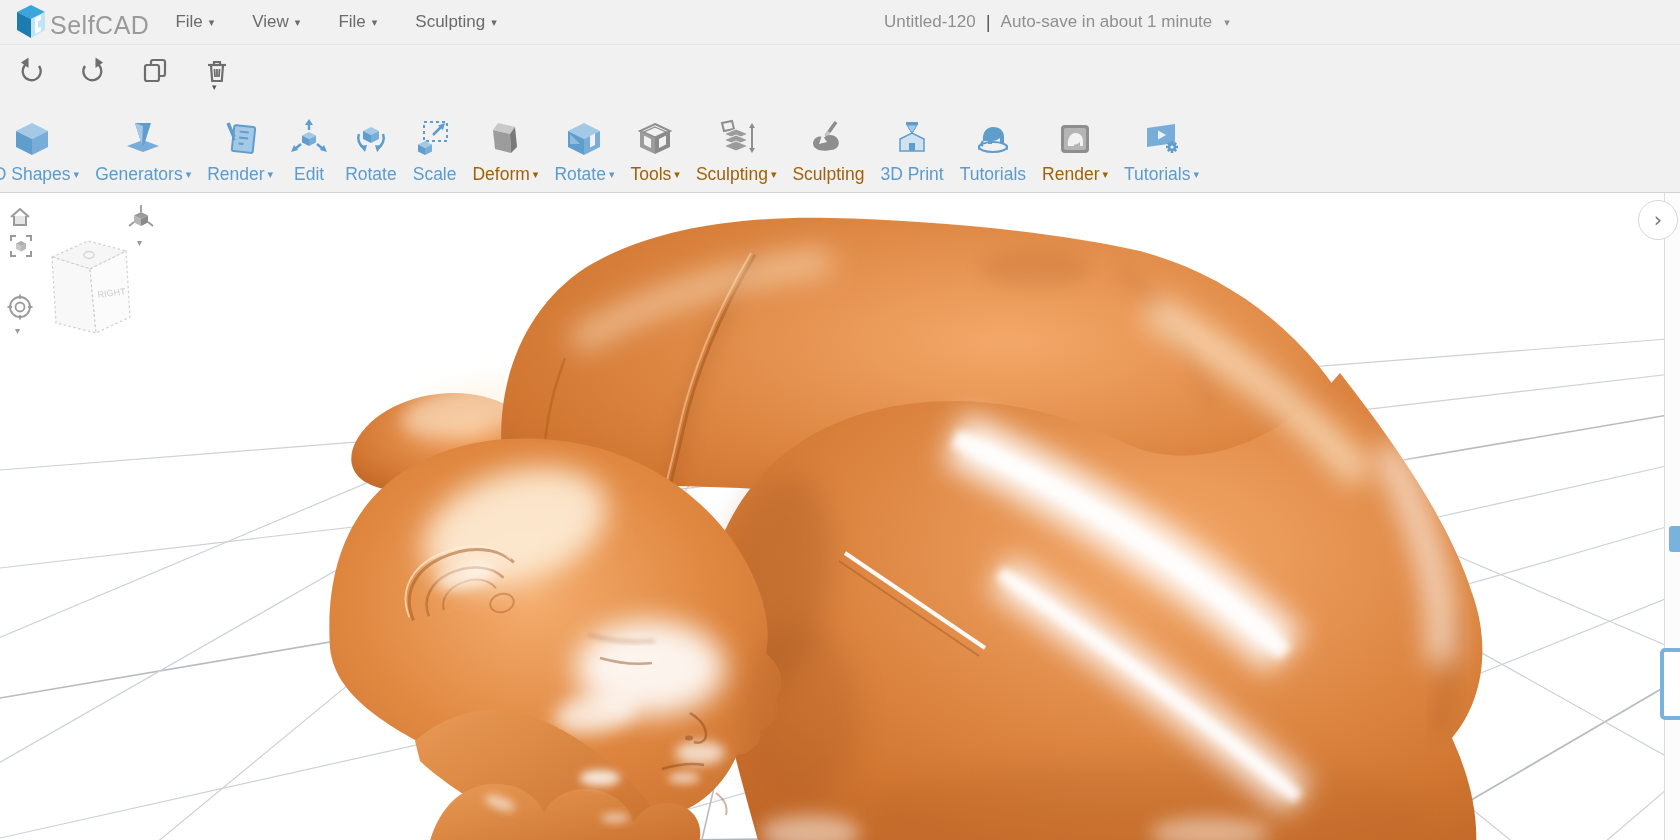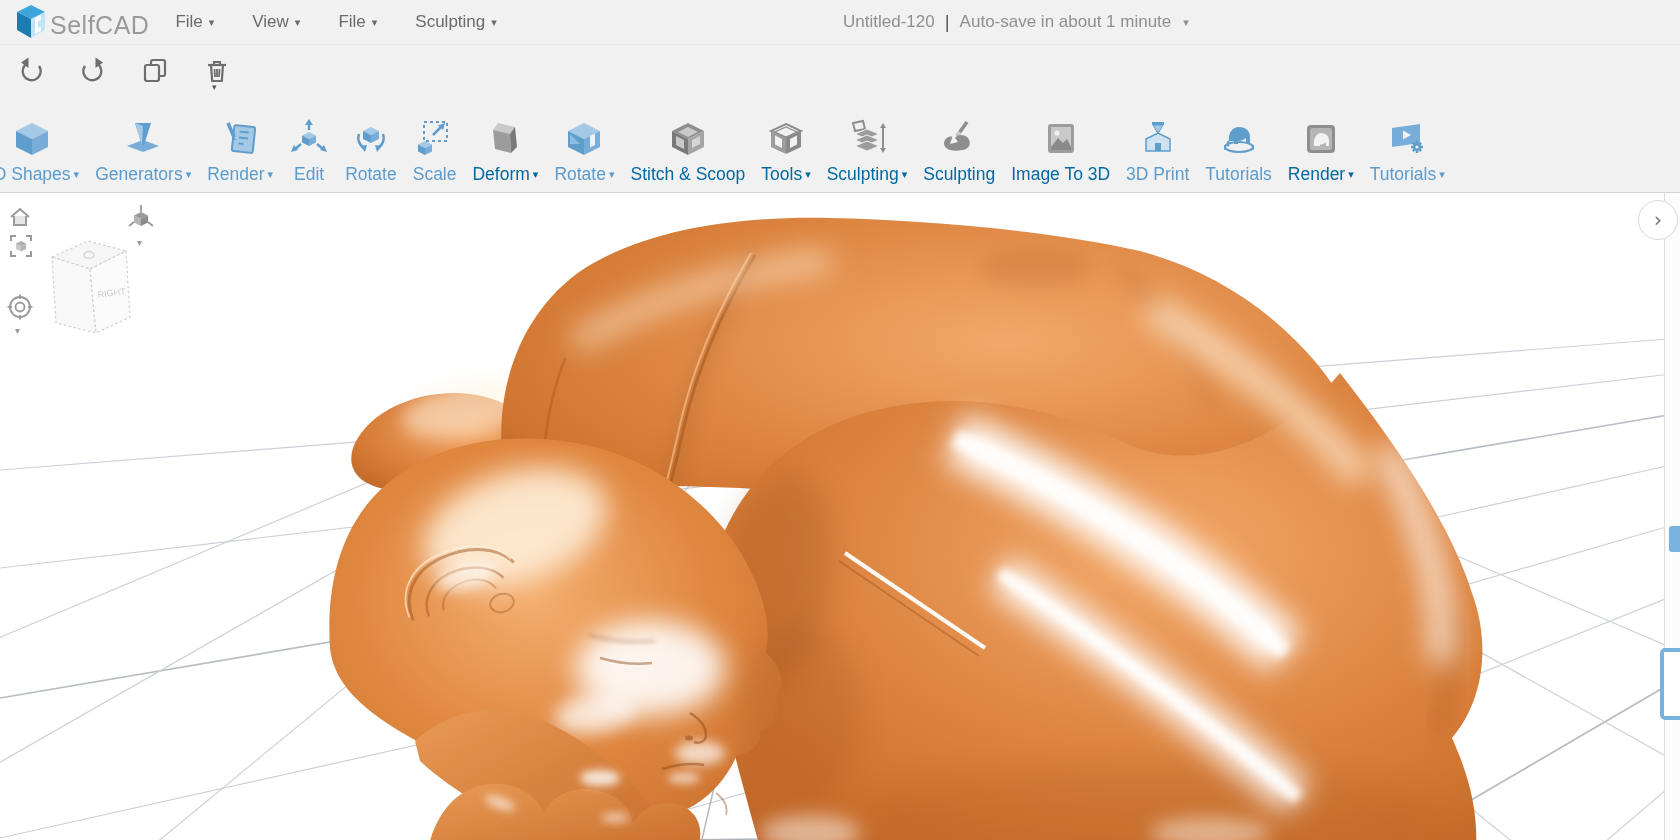--- a/index.html
+++ b/index.html
@@ -5,34 +5,34 @@
   html,body{margin:0;padding:0;}
   body{width:1680px;height:840px;overflow:hidden;background:#ffffff;
        font-family:"Liberation Sans",sans-serif;-webkit-font-smoothing:antialiased;}
   
   .topbar{height:44px;background:#f1f1f2;display:flex;align-items:center;position:relative;border-bottom:1px solid #e7e7e8;}
   .logo-wrap{display:flex;align-items:flex-end;gap:2px;padding-left:14px;}
   .logo-text{font-size:25px;color:#9a9a9a;letter-spacing:.5px;}
   .menubar{display:flex;align-items:center;margin-left:26px;gap:38px;}
   .menu-item{display:flex;align-items:center;gap:6px;font-size:17px;color:#6b6b6b;cursor:pointer;}
   .caret{font-size:11px;color:#6b6b6b;line-height:1;}
-  .title-block{position:absolute;left:843px;top:0;height:44px;display:flex;align-items:center;gap:10px;font-size:17px;color:#8f8f8f;}
+  .title-block{position:absolute;left:884px;top:0;height:44px;display:flex;align-items:center;gap:10px;font-size:17px;color:#8f8f8f;}
   .title-divider{color:#5c5c5c;font-size:19px;font-weight:300;}
   .title-caret{font-size:11px;color:#8f8f8f;margin-left:2px;}
   .quickbar{height:50px;background:#f1f1f2;display:flex;align-items:center;padding-left:18px;}
   .qb-btn{width:26px;height:30px;margin-right:36px;position:relative;cursor:pointer;display:flex;align-items:center;justify-content:center;}
   .qb-caret{position:absolute;left:8px;bottom:-7px;font-size:9px;color:#555;}
   
   .toolbar{height:90px;background:#f1f1f2;border-bottom:1px solid #d2d3d4;display:flex;align-items:flex-end;padding-bottom:7px;}
   .tb-item{display:flex;flex-direction:column;align-items:center;margin:0 8px;cursor:pointer;flex:0 0 auto;}
   .tb-item:first-child{margin-left:-16px;}
   .tb-icon{width:40px;height:40px;}
   .tb-label{font-size:17.5px;margin-top:5px;white-space:nowrap;display:flex;align-items:center;gap:3px;}
   .tb-item.blue .tb-label{color:#5b9ccc;}
-  .tb-item.dark .tb-label{color:#0369a1;}
+  .tb-item.dark .tb-label{color:#a16207;}
   .tb-caret{font-size:11px;}
   
   .viewport{position:relative;width:1680px;height:655px;background:#ffffff;}
   .viewport svg.scene{position:absolute;left:0;top:0;}
   .vp-ctrl{position:absolute;cursor:pointer;}
   .vp-caret{position:absolute;font-size:10px;color:#9a9a9a;cursor:pointer;}
   .right-edge{position:absolute;right:0;top:0;width:15px;height:655px;background:#fcfcfc;border-left:1px solid #dddddd;}
   .frag-a{position:absolute;right:-7px;top:333px;width:18px;height:26px;background:#79b2dc;border-radius:3px;}
   .frag-b{position:absolute;right:-12px;top:455px;width:24px;height:64px;border:4px solid #79b2dc;border-radius:5px;background:#ffffff;}
   .panel-toggle{position:absolute;top:7px;right:2px;width:38px;height:38px;border-radius:50%;
@@ -209,33 +209,20 @@
         <polygon points="6,15 16,25 6,25" fill="#8fbde2"></polygon>
         <polygon points="26,17 31,14.5 31,26 26,28.5" fill="#f1f1f2"></polygon>
       </svg>
       <div class="tb-label">
         <span>Rotate</span>
         <span class="tb-caret">▾</span>
       </div>
     </div>
     <div class="tb-item dark">
       <svg class="tb-icon" viewBox="0 0 40 40">
-        <polygon points="20,4 36,12 20,20 4,12" fill="#8e8e8e"></polygon>
-        <polygon points="20,8 30,13 20,18 10,13" fill="#c9c9c9"></polygon>
-        <polygon points="4,12 20,20 20,36 4,28" fill="#7a7a7a"></polygon>
-        <polygon points="8,17 16,21 16,30 8,26" fill="#c9c9c9"></polygon>
-        <polygon points="20,20 36,12 36,28 20,36" fill="#a5a5a5"></polygon>
-        <polygon points="24,21 32,17 32,25 24,29" fill="#d5d5d5"></polygon>
-      </svg>
-      <div class="tb-label">
-        <span>Stitch &amp; Scoop</span>
-      </div>
-    </div>
-    <div class="tb-item dark">
-      <svg class="tb-icon" viewBox="0 0 40 40">
         <polygon points="20,5 35,12 20,19 5,12" fill="none" stroke="#8e8e8e" stroke-width="2"></polygon>
         <polygon points="20,8 31,13 20,18 9,13" fill="none" stroke="#8e8e8e" stroke-width="1.3"></polygon>
         <polygon points="5,12 20,19 20,35 5,28" fill="#9c9c9c"></polygon>
         <polygon points="9,16.5 16,20 16,29 9,25.5" fill="#f1f1f2"></polygon>
         <polygon points="20,19 35,12 35,28 20,35" fill="#8a8a8a"></polygon>
         <polygon points="24,20 31,16.5 31,25.5 24,29" fill="#f1f1f2"></polygon>
       </svg>
       <div class="tb-label">
         <span>Tools</span>
         <span class="tb-caret">▾</span>
@@ -258,31 +245,20 @@
     </div>
     <div class="tb-item dark">
       <svg class="tb-icon" viewBox="0 0 40 40">
         <line x1="28" y1="3" x2="18" y2="17" stroke="#8e8e8e" stroke-width="3.5"></line>
         <line x1="21" y1="13" x2="18" y2="17" stroke="#c9c9c9" stroke-width="3.5"></line>
         <path d="M5,24 C6,18 12,16 16,19 C18,15 26,15 29,19 C33,24 30,31 23,31 C14,33 5,31 5,24 Z" fill="#8e8e8e"></path>
         <polygon points="14,16 19,23 11,25" fill="#f1f1f2"></polygon>
       </svg>
       <div class="tb-label">
         <span>Sculpting</span>
-      </div>
-    </div>
-    <div class="tb-item dark">
-      <svg class="tb-icon" viewBox="0 0 40 40">
-        <rect x="7" y="5" width="26" height="29" rx="3" fill="#9c9c9c"></rect>
-        <rect x="10" y="8" width="20" height="23" fill="#c9c9c9"></rect>
-        <circle cx="16" cy="14" r="2.6" fill="#f1f1f2"></circle>
-        <polygon points="10,28 17,19 22,24 26,20 30,28 30,31 10,31" fill="#8a8a8a"></polygon>
-      </svg>
-      <div class="tb-label">
-        <span>Image To 3D</span>
       </div>
     </div>
     <div class="tb-item blue">
       <svg class="tb-icon" viewBox="0 0 40 40">
         <rect x="14" y="3" width="12" height="3" fill="#5f9dcd"></rect>
         <polygon points="15,6 25,6 21,13 19,13" fill="#a3c9e6" stroke="#5f9dcd" stroke-width="1"></polygon>
         <line x1="20" y1="13" x2="20" y2="19" stroke="#5f9dcd" stroke-width="1.5" stroke-dasharray="2,1.5"></line>
         <polygon points="8,20 20,14 32,20 32,32 8,32" fill="#cfe2f2" stroke="#5f9dcd" stroke-width="1.5"></polygon>
         <rect x="17" y="24" width="6" height="8" fill="#5f9dcd"></rect>
       </svg>

